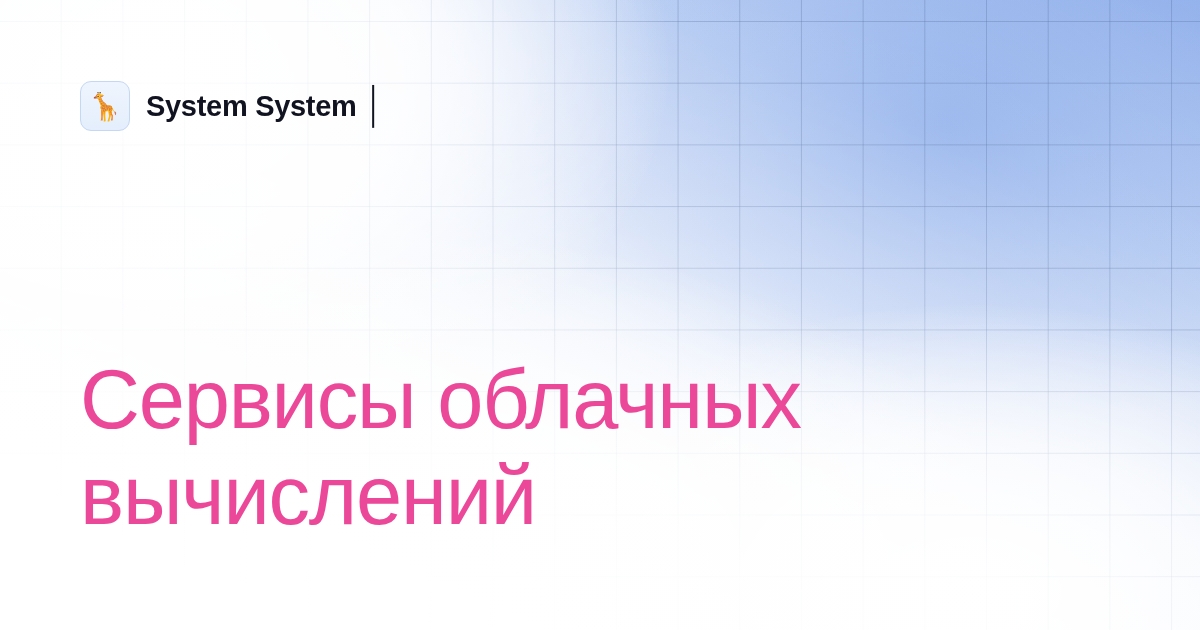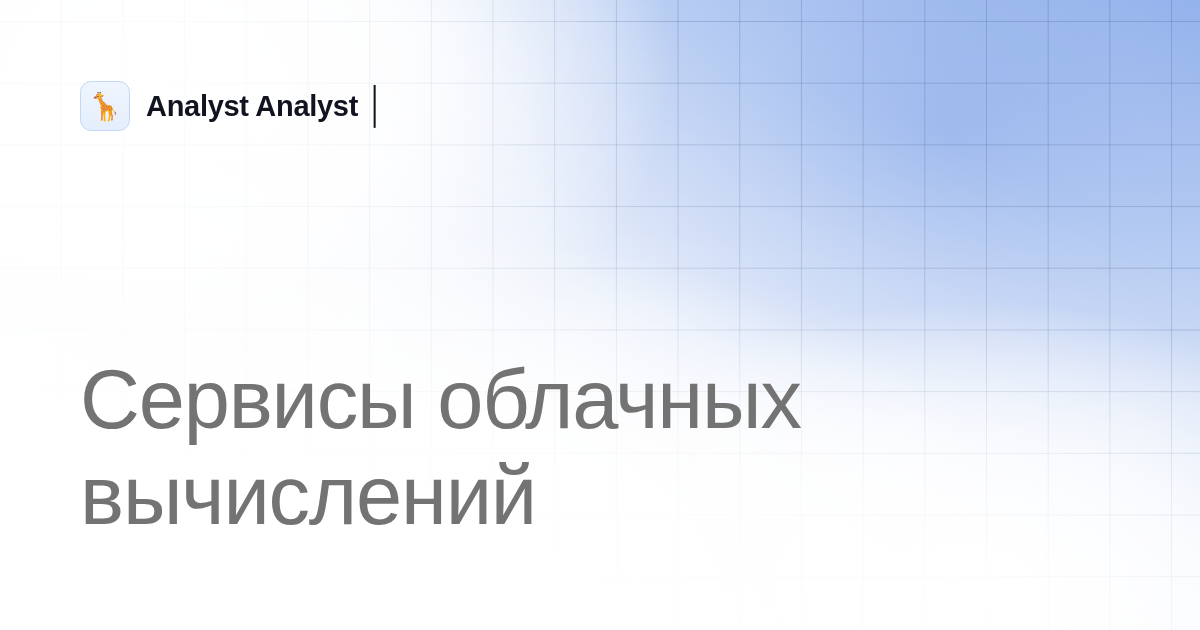--- a/index.html
+++ b/index.html
@@ -203,21 +203,21 @@
     font-weight: 400;
     color: #111420;
     transform: scaleY(1.22) translateY(-1px);
   }
 
   .headline {
     position: absolute;
     left: 80px;
     right: 80px;
     top: 352px;
-    color: #737373;
+    color: #ec4899;
     font-size: 83px;
     line-height: 96px;
     font-weight: 400;
     letter-spacing: -1.2px;
     white-space: pre-line;
   }
 </style>
 </head>
 <body>
 
@@ -234,21 +234,21 @@
   <div class="bg-grid-mask-tl"></div>
   <div class="bg-grid-mask-bl"></div>
   <div class="bg-grid-mask-br"></div>
 
   <div class="content">
 
     <div class="brand">
       <div class="brand-badge">🦒</div>
 
       <div class="brand-title">
-        <span>Analyst Analyst</span>
+        <span>System System</span>
         <span class="brand-sep">│</span>
       </div>
     </div>
 
     <div class="headline">Сервисы облачных вычислений</div>
 
   </div>
 </div>
 
 </body></html>

